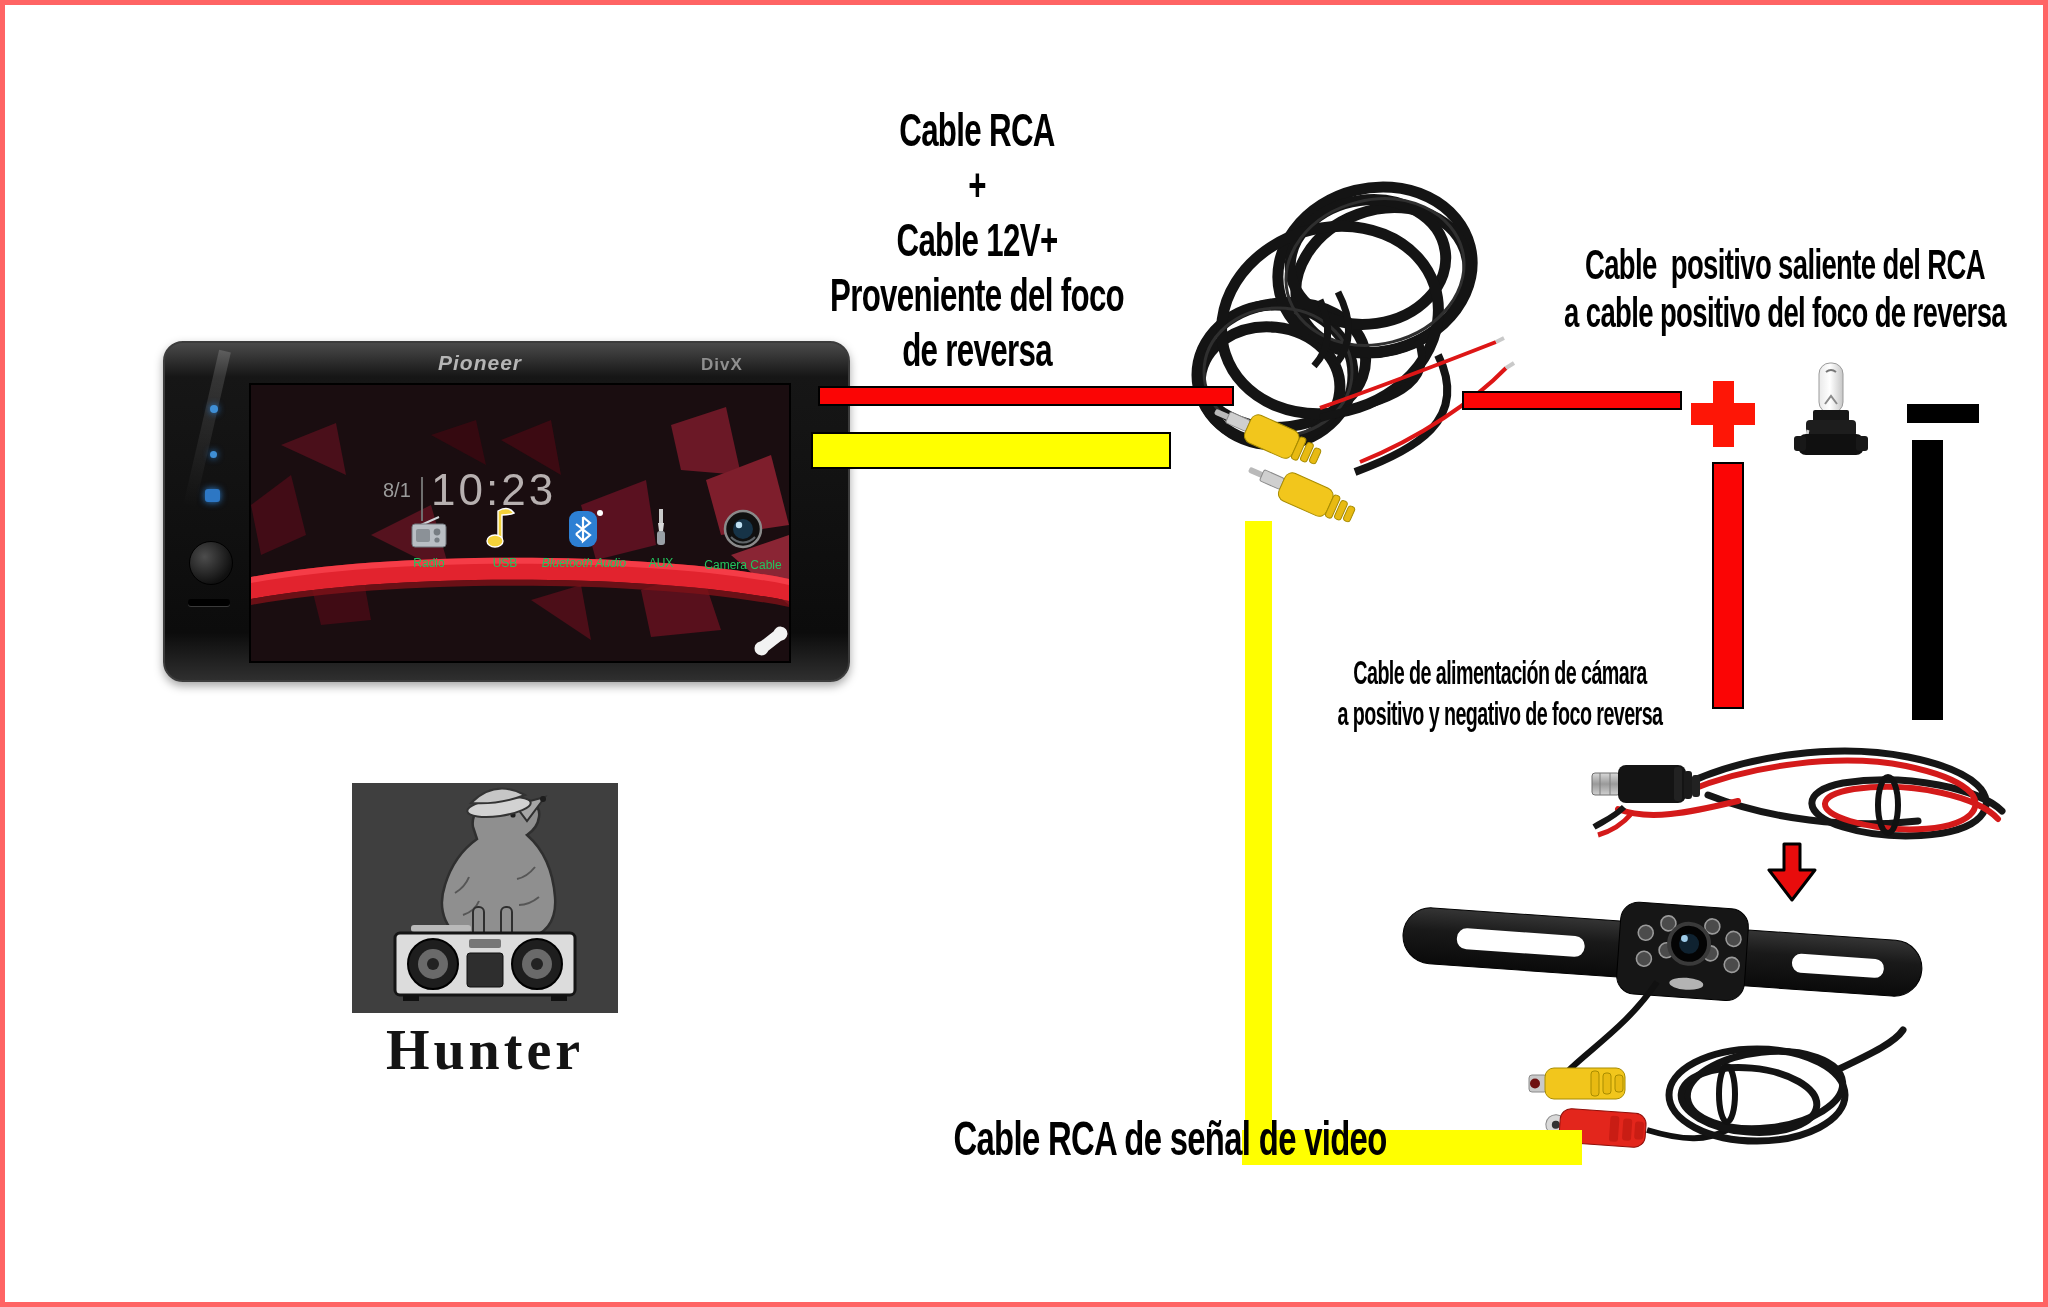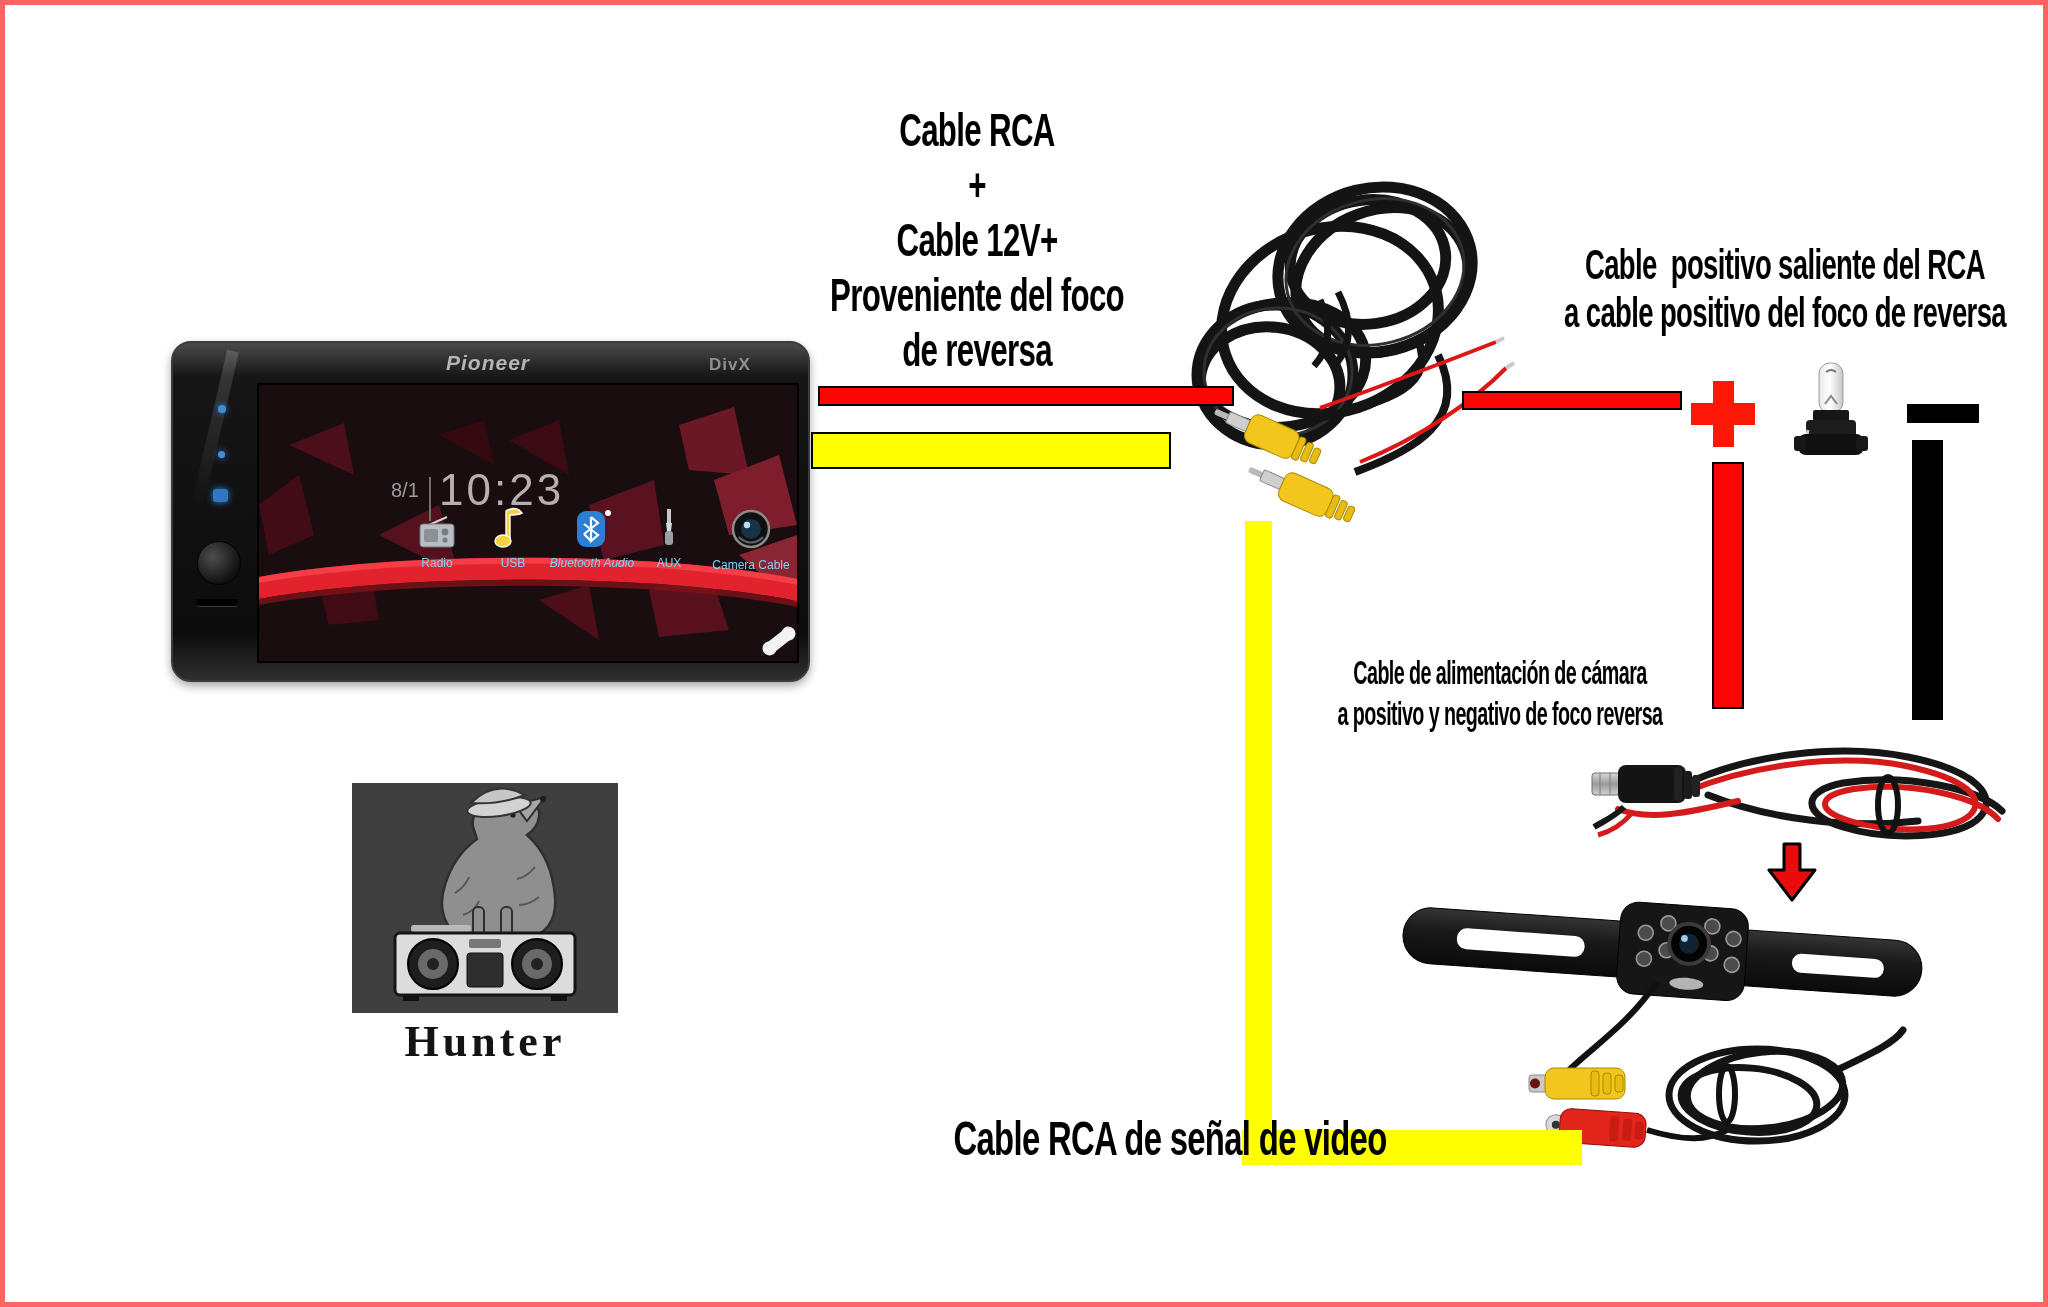--- a/index.html
+++ b/index.html
@@ -20,45 +20,45 @@
   
   .bar{position:absolute;z-index:20;}
   .b-red{background:#fb0505;border:2px solid #000;}
   .b-yel{background:#ffff00;}
   .b-yel-br{background:#ffff00;border:2px solid #000;}
   .b-blk{background:#000;}
   .plus-v{position:absolute;left:22px;top:0;width:21px;height:66px;background:#fe1606;}
   .plus-h{position:absolute;left:0;top:22px;width:64px;height:22px;background:#fe1606;}
 
   
-  .hu{position:absolute;left:171px;top:341px;width:635px;height:337px;
+  .hu{position:absolute;left:163px;top:341px;width:635px;height:337px;
       background:linear-gradient(#4a4a4a,#161616 10%,#0c0c0c 86%,#2f2f2f);
-      border:2px solid #3c3c3c;border-radius:20px;z-index:10;box-shadow:0 4px 10px rgba(0,0,0,.35);}
+      border:2px solid #3c3c3c;border-radius:20px;z-index:10;box-shadow:0 4px 10px rgba(0,0,0,.35);padding-left:48px;}
   .hu-brand{position:absolute;left:240px;top:8px;width:150px;text-align:center;
       font-style:italic;font-weight:bold;color:#b5b5b5;font-size:21px;letter-spacing:1px;}
   .hu-badge{position:absolute;left:536px;top:12px;color:#8f8f8f;font-size:17px;font-weight:bold;letter-spacing:1px;}
   .hu-screen{position:absolute;left:84px;top:40px;width:538px;height:276px;border:2px solid #000;
       background:#190d10;overflow:hidden;}
   .hu-date{position:absolute;left:132px;top:94px;color:#9b9b9b;font-size:20px;z-index:12;}
   .hu-div{position:absolute;left:170px;top:92px;width:2px;height:44px;background:#6f6f6f;z-index:12;}
   .hu-clock{position:absolute;left:180px;top:80px;color:#b7b0b0;font-size:44px;letter-spacing:3px;z-index:12;font-weight:normal;}
   .menu-item{position:absolute;width:96px;text-align:center;z-index:12;}
-  .menu-item .mi-label{display:block;margin-top:3px;color:#7dd3fc;font-size:12px;white-space:nowrap;letter-spacing:0;}
+  .menu-item .mi-label{display:block;margin-top:3px;color:#22c55e;font-size:12px;white-space:nowrap;letter-spacing:0;}
   .hu-dot{position:absolute;border-radius:50%;background:#3f8fd6;box-shadow:0 0 7px #2e7fd0;}
   .hu-knob{position:absolute;left:24px;top:198px;width:42px;height:42px;border-radius:50%;
       background:radial-gradient(circle at 35% 35%,#4d4d4d,#101010 72%);border:1px solid #000;}
   .hu-slot{position:absolute;left:23px;top:256px;width:42px;height:7px;background:#000;border-radius:3px;box-shadow:0 1px 0 #3a3a3a;}
   .hu-streak{position:absolute;left:36px;top:6px;width:12px;height:160px;opacity:.16;
       background:linear-gradient(#fff,rgba(255,255,255,0));transform:rotate(13deg);}
 
   
   .logo{position:absolute;left:352px;top:783px;width:266px;z-index:10;text-align:center;}
   .logo-art{width:266px;height:230px;background:#3f3f3f;}
-  .logo-l1{font-family:"Liberation Serif",serif;font-weight:bold;font-size:44px;color:#141414;
-           letter-spacing:4px;line-height:46px;margin-top:2px;}
+  .logo-l1{font-family:"Liberation Serif",serif;font-weight:bold;font-size:56px;color:#141414;
+           letter-spacing:4px;line-height:46px;margin-top:10px;}
   .logo-l2{font-family:"Liberation Serif",serif;font-weight:bold;font-size:47px;color:#141414;
            letter-spacing:2px;line-height:48px;}
 </style>
 </head>
 <body>
 
 <div id="canvas">
   <div class="frame"></div>
 
   <div class="hu">

